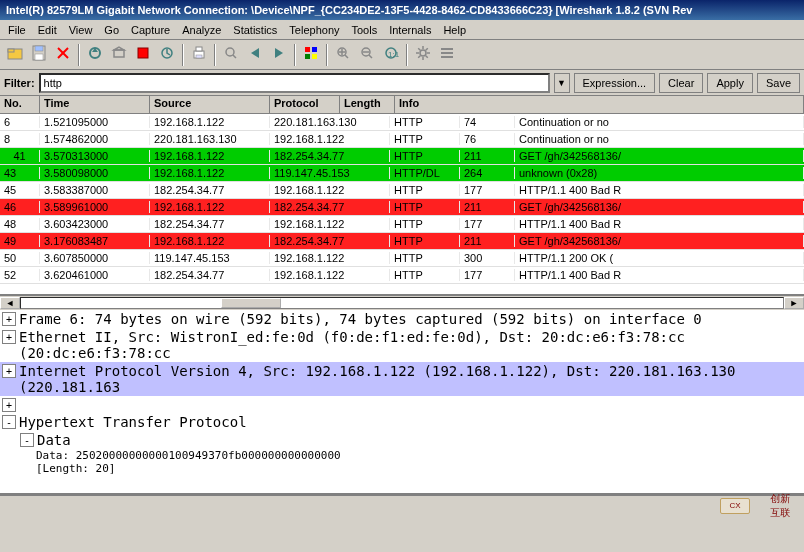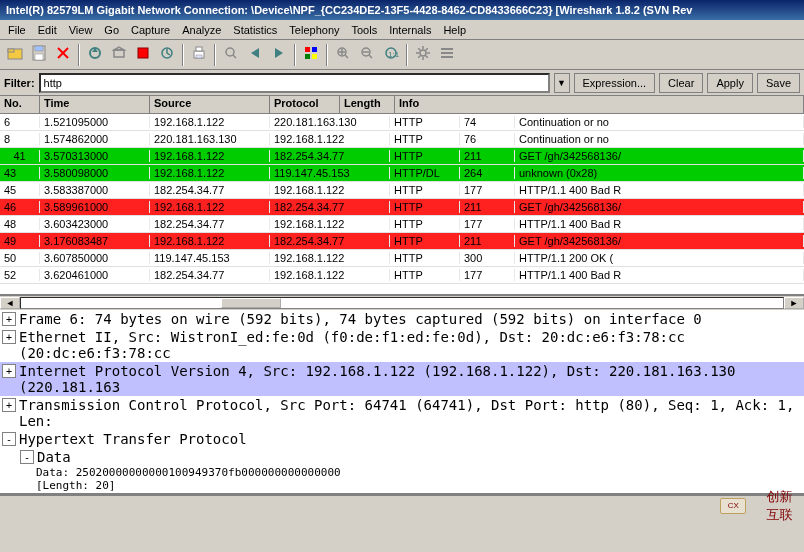--- a/index.html
+++ b/index.html
@@ -501,21 +501,20 @@
     <div class="detail-item">
       <div class="detail-expand">+</div>
       <span class="detail-text">Ethernet II, Src: WistronI_ed:fe:0d (f0:de:f1:ed:fe:0d), Dst: 20:dc:e6:f3:78:cc (20:dc:e6:f3:78:cc</span>
     </div>
     <div class="detail-item detail-highlight">
       <div class="detail-expand">+</div>
       <span class="detail-text">Internet Protocol Version 4, Src: 192.168.1.122 (192.168.1.122), Dst: 220.181.163.130 (220.181.163</span>
     </div>
     <div class="detail-item">
       <div class="detail-expand">+</div>
-      <span class="detail-text">Transmission Control Protocol, Src Port: 64741 (64741), Dst Port: http (80), Seq: 1, Ack: 1, Len:</span>
     </div>
     <div class="detail-item">
       <div class="detail-expand">-</div>
       <span class="detail-text">Hypertext Transfer Protocol</span>
     </div>
     <div>
       <div class="detail-item" style="padding-left: 20px;">
         <div class="detail-expand">-</div>
         <span class="detail-text">Data</span>
       </div>
@@ -523,15 +522,15 @@
       <div class="detail-sub-sub-item">[Length: 20]</div>
     </div>
   </div>
 
 <div id="status-bar">
   <div id="status-bar-left"></div>
   <div id="status-bar-logo">
     <div style="width:40px;height:16px;background:#e8e0d0;border:1px solid #c0a060;border-radius:2px;display:flex;align-items:center;justify-content:center;">
       <span style="font-size:8px;color:#800000;">CX</span>
     </div>
-    <span style="font-size:13px;color:#800000;margin-left:20px;">创新互联</span>
+    <span style="font-size:10px;color:#800000;margin-left:20px;">创新互联</span>
   </div>
 </div>
 
 </body></html>

